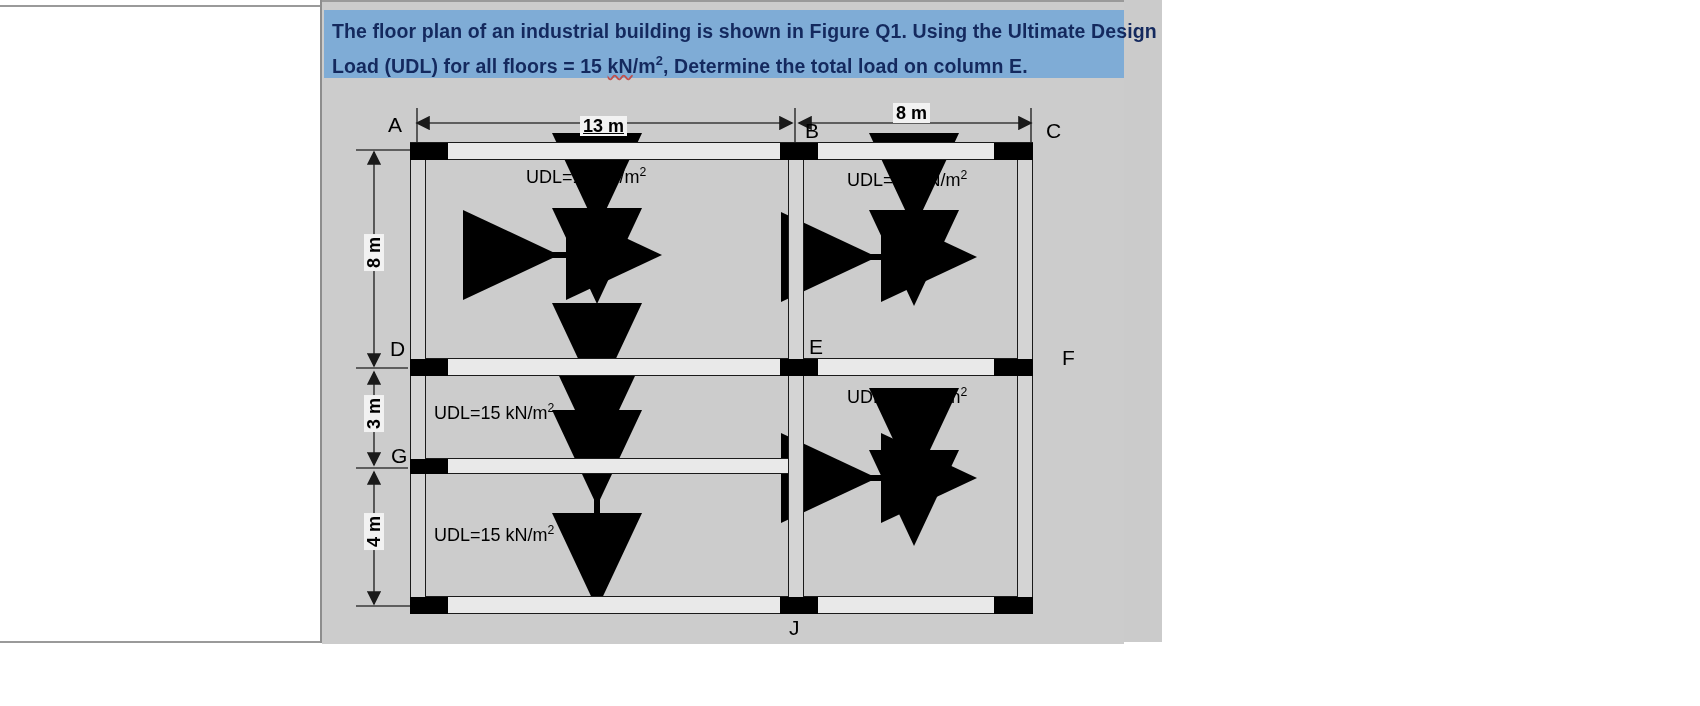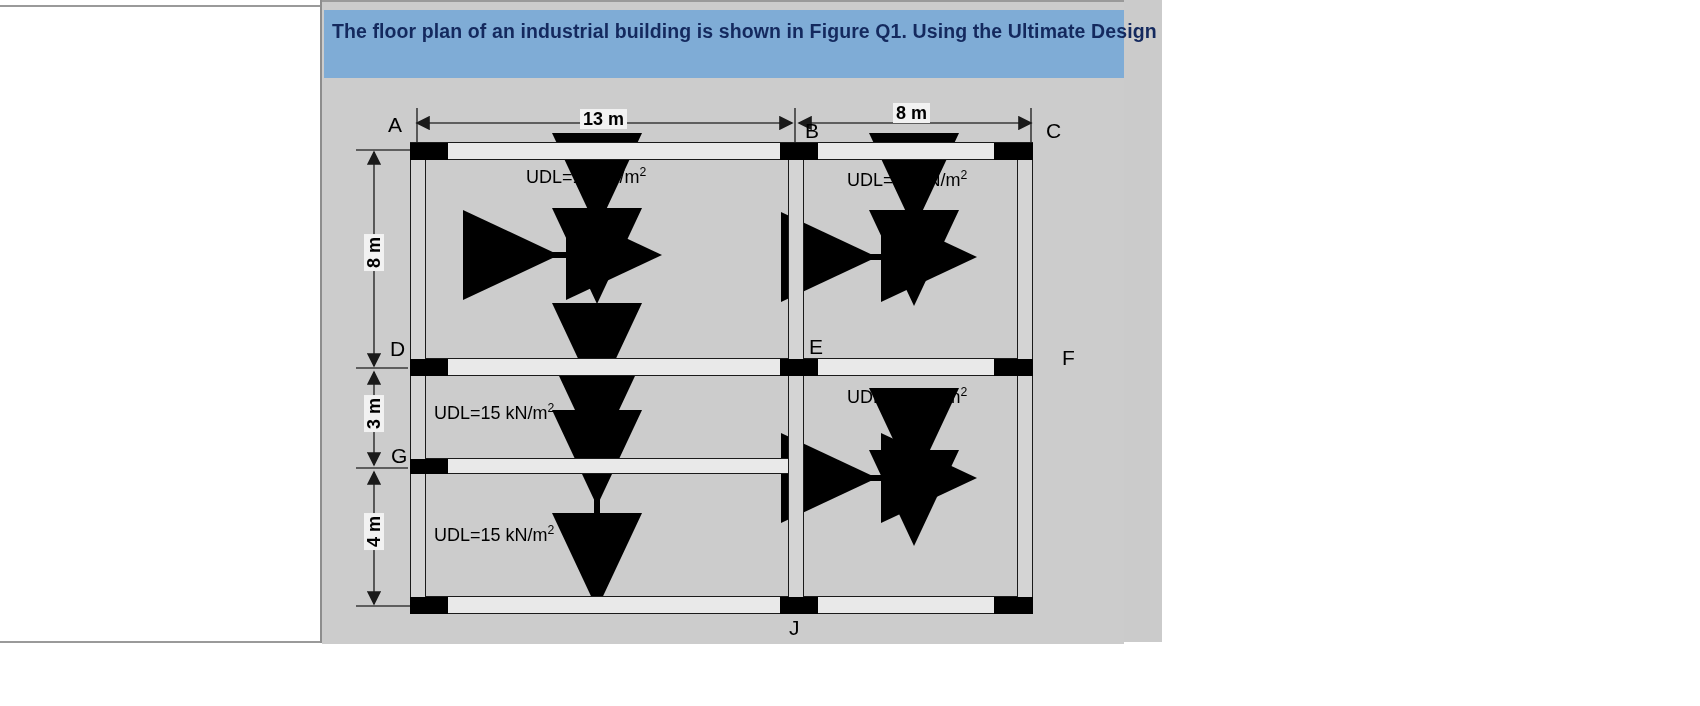--- a/index.html
+++ b/index.html
@@ -151,20 +151,21 @@
   <div class="doc-rule" id="doc-rule-top"></div>
   <div class="doc-rule" id="doc-rule-bottom"></div>
   <div id="doc-edge-left"></div>
 
   <div id="canvas-extension"></div>
 
   <div id="figure-canvas">
 
     <div id="question-banner" style="left:2px; top:8px;">
       <span class="ln">The floor plan of an industrial building is shown in Figure Q1. Using the Ultimate Design</span>
+      <span class="ln"><span>Load (UDL) for all floors = 15 </span><span class="squiggle">kN</span><span>/m</span><span class="sq">2</span><span>, Determine the total load on column E.</span></span>
     </div>
 
     <svg class="overlay" viewBox="0 0 802 642">
       <defs>
         <marker id="ah" markerWidth="9" markerHeight="9" refX="8" refY="4.5" orient="auto">
           <path d="M0,0 L9,4.5 L0,9 z" fill="#1a1a1a"></path>
         </marker>
         <marker id="ah-start" markerWidth="9" markerHeight="9" refX="1" refY="4.5" orient="auto">
           <path d="M9,0 L0,4.5 L9,9 z" fill="#1a1a1a"></path>
         </marker>
@@ -236,21 +237,21 @@
     <div class="col-node" style="left:88px;  top:357px; width:38px; height:17px;"></div>
     <div class="col-node" style="left:458px; top:357px; width:38px; height:17px;"></div>
     <div class="col-node" style="left:672px; top:357px; width:39px; height:17px;"></div>
 
     <div class="col-node" style="left:88px;  top:457px; width:38px; height:15px;"></div>
 
     <div class="col-node" style="left:88px;  top:595px; width:38px; height:17px;"></div>
     <div class="col-node" style="left:458px; top:595px; width:38px; height:17px;"></div>
     <div class="col-node" style="left:672px; top:595px; width:39px; height:17px;"></div>
 
-    <div class="dim-text" style="left:258px; top:107px;">13 m</div>
+    <div class="dim-text" style="left:258px; top:114px;text-decoration:underline;">13 m</div>
     <div class="dim-text" style="left:571px; top:101px;">8 m</div>
 
     <div class="dim-text vert" style="left:42px; top:232px;">8 m</div>
     <div class="dim-text vert" style="left:42px; top:393px;">3 m</div>
     <div class="dim-text vert" style="left:42px; top:511px;">4 m</div>
 
     <div class="node-label" style="left:66px;  top:112px;">A</div>
     <div class="node-label" style="left:483px; top:118px;">B</div>
     <div class="node-label" style="left:724px; top:118px;">C</div>
 

